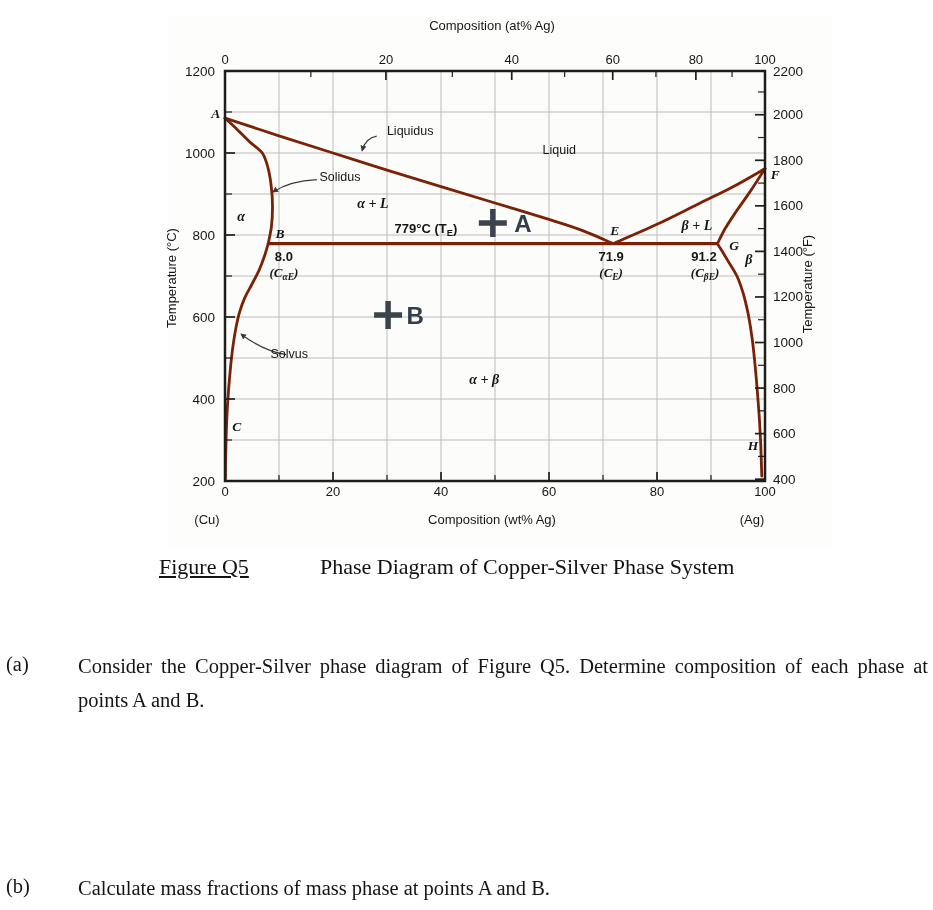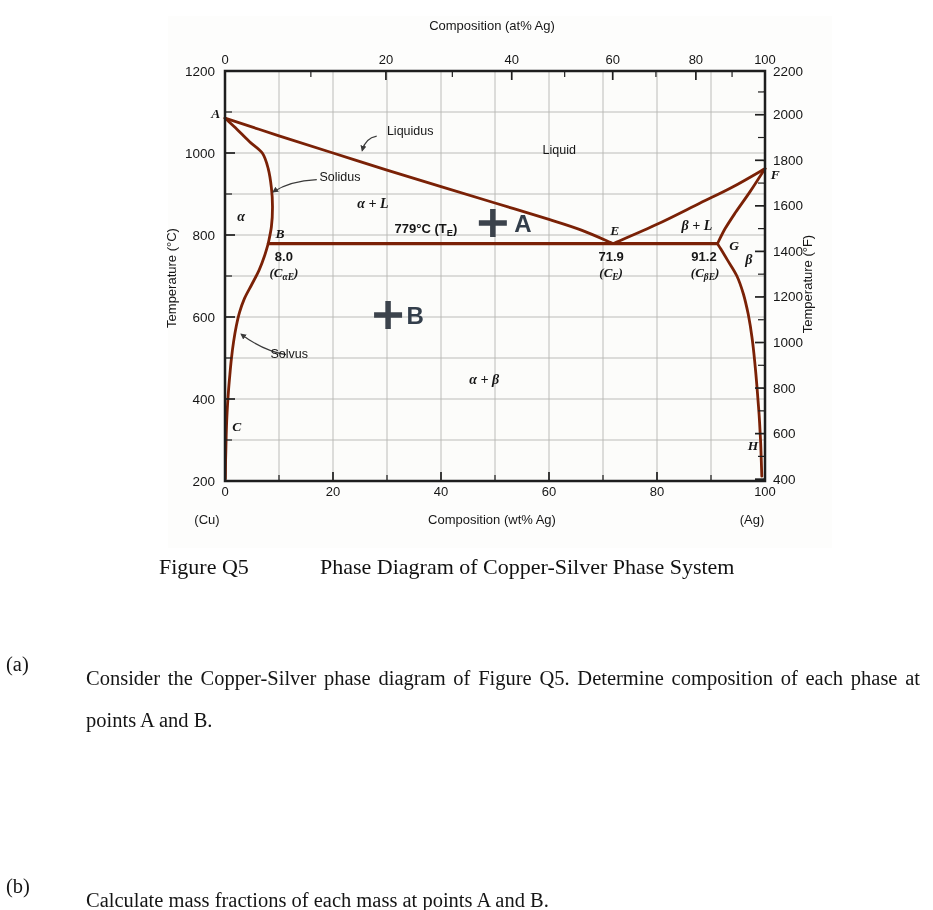--- a/index.html
+++ b/index.html
@@ -7,24 +7,24 @@
     width:933px;height:910px;position:relative;overflow:hidden;
     background:#ffffff;color:#151515;
     font-family:"Liberation Serif",serif;
   }
   .figure-area{position:absolute;top:0;left:0;width:933px;height:535px;}
   .figure-area svg{display:block;}
   .caption{
     position:absolute;top:552px;left:159px;
     font-size:22px;line-height:30px;white-space:nowrap;color:#111;
   }
-  .cap-label{display:inline-block;width:161px;}
+  .cap-label{display:inline-block;width:161px;text-decoration:underline;}
   .question{position:absolute;left:6px;right:5px;display:flex;}
   .qlabel{flex:none;width:72px;font-size:20.5px;line-height:30px;}
-  .qtext{flex:1;margin:8px;font-size:20.5px;line-height:42px;text-align:justify;}
+  .qtext{flex:1;margin:0;font-size:20.5px;line-height:34px;text-align:justify;}
   #question-a{top:649px;}
   #question-b{top:871px;}
 </style>
 </head>
 <body>
 
 <figure class="figure-area">
   <svg id="phase-svg" viewBox="0 0 933 535" width="933" height="535">
       <defs>
         <marker id="arr" viewBox="0 0 10 10" refX="8" refY="5" markerWidth="5" markerHeight="5" orient="auto-start-reverse">
@@ -197,14 +197,14 @@
   <span class="cap-label">Figure Q5</span><span class="cap-text">Phase Diagram of Copper-Silver Phase System</span>
 </div>
 
 <div class="question" id="question-a">
   <span class="qlabel">(a)</span>
   <p class="qtext">Consider the Copper-Silver phase diagram of Figure Q5. Determine composition of each phase at points A and B.</p>
 </div>
 
 <div class="question" id="question-b">
   <span class="qlabel">(b)</span>
-  <p class="qtext">Calculate mass fractions of each mass at points A and B.</p>
+  <p class="qtext">Calculate mass fractions of mass phase at points A and B.</p>
 </div>
 
 </body></html>

